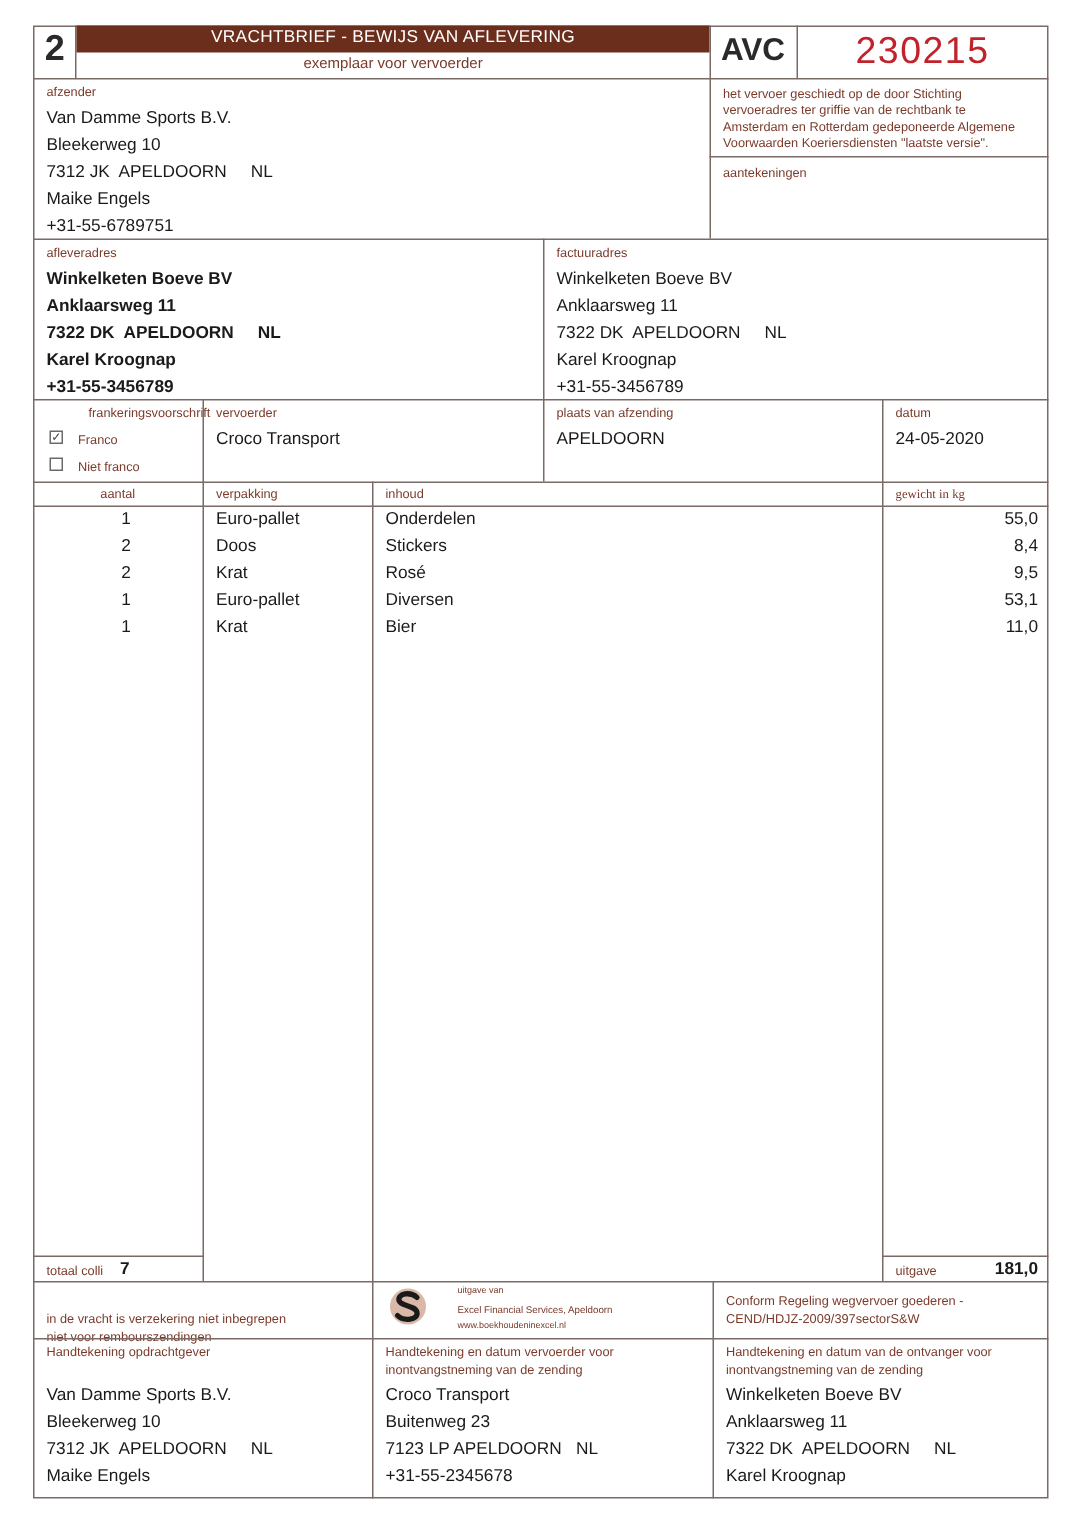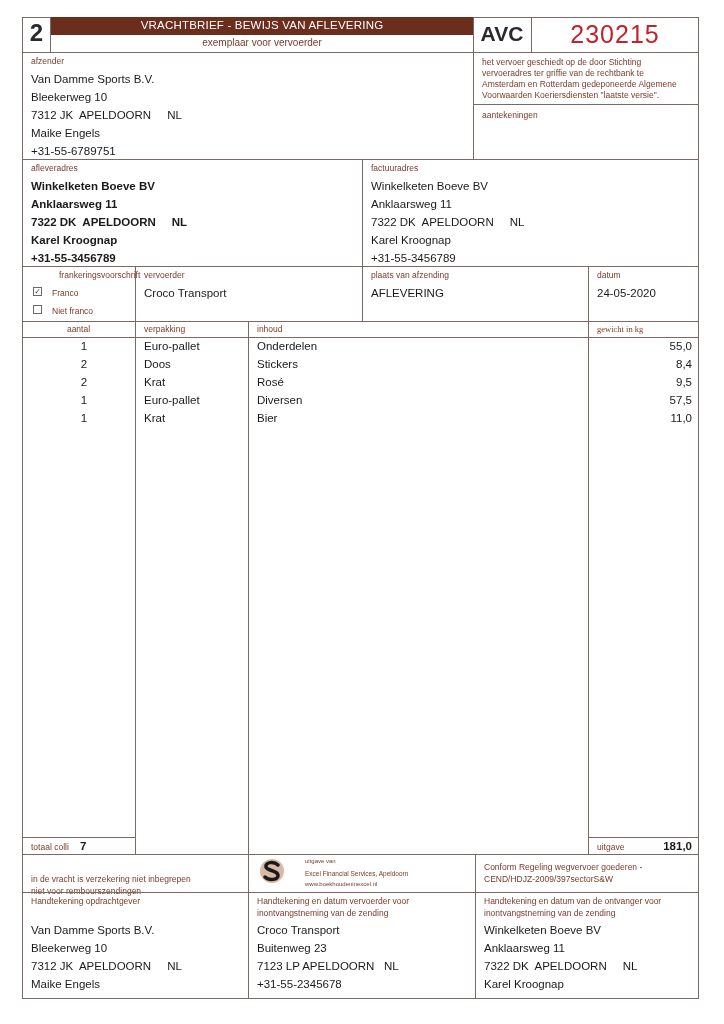--- a/index.html
+++ b/index.html
@@ -73,21 +73,21 @@
 </div>
 <div class="lbl" style="left:52px;top:288px;">Franco</div>
 <div class="abs" style="left:33px;top:305px;width:9px;height:9px;border:1px solid #6a6a6a;"></div>
 <div class="lbl" style="left:52px;top:306px;">Niet franco</div>
 
 <div class="line-v" style="left:135px;top:266px;height:588px;"></div>
 <div class="lbl" style="left:144px;top:270px;">vervoerder</div>
 <div class="txt" style="left:144px;top:287px;">Croco Transport</div>
 
 <div class="lbl" style="left:371px;top:270px;">plaats van afzending</div>
-<div class="txt" style="left:371px;top:287px;">AFLEVERING</div>
+<div class="txt" style="left:371px;top:287px;">APELDOORN</div>
 
 <div class="line-v" style="left:588px;top:266px;height:588px;"></div>
 <div class="lbl" style="left:597px;top:270px;">datum</div>
 <div class="txt" style="left:597px;top:287px;">24-05-2020</div>
 
 <div class="line-h" style="left:22px;top:321px;width:677px;"></div>
 
 <div class="lbl" style="left:22px;top:324px;width:113px;text-align:center;">aantal</div>
 <div class="lbl" style="left:144px;top:324px;">verpakking</div>
 <div class="line-v" style="left:248px;top:321px;height:533px;"></div>
@@ -110,21 +110,21 @@
 <div>
   <div class="txt" style="left:22px;top:376px;width:124px;text-align:center;">2</div>
   <div class="txt" style="left:144px;top:376px;">Krat</div>
   <div class="txt" style="left:257px;top:376px;">Rosé</div>
   <div class="txt num-r" style="left:600px;top:376px;width:92px;">9,5</div>
 </div>
 <div>
   <div class="txt" style="left:22px;top:394px;width:124px;text-align:center;">1</div>
   <div class="txt" style="left:144px;top:394px;">Euro-pallet</div>
   <div class="txt" style="left:257px;top:394px;">Diversen</div>
-  <div class="txt num-r" style="left:600px;top:394px;width:92px;">57,5</div>
+  <div class="txt num-r" style="left:600px;top:394px;width:92px;">53,1</div>
 </div>
 <div>
   <div class="txt" style="left:22px;top:412px;width:124px;text-align:center;">1</div>
   <div class="txt" style="left:144px;top:412px;">Krat</div>
   <div class="txt" style="left:257px;top:412px;">Bier</div>
   <div class="txt num-r" style="left:600px;top:412px;width:92px;">11,0</div>
 </div>
 
 <div class="line-h" style="left:22px;top:837px;width:114px;"></div>
 <div class="line-h" style="left:588px;top:837px;width:111px;"></div>

